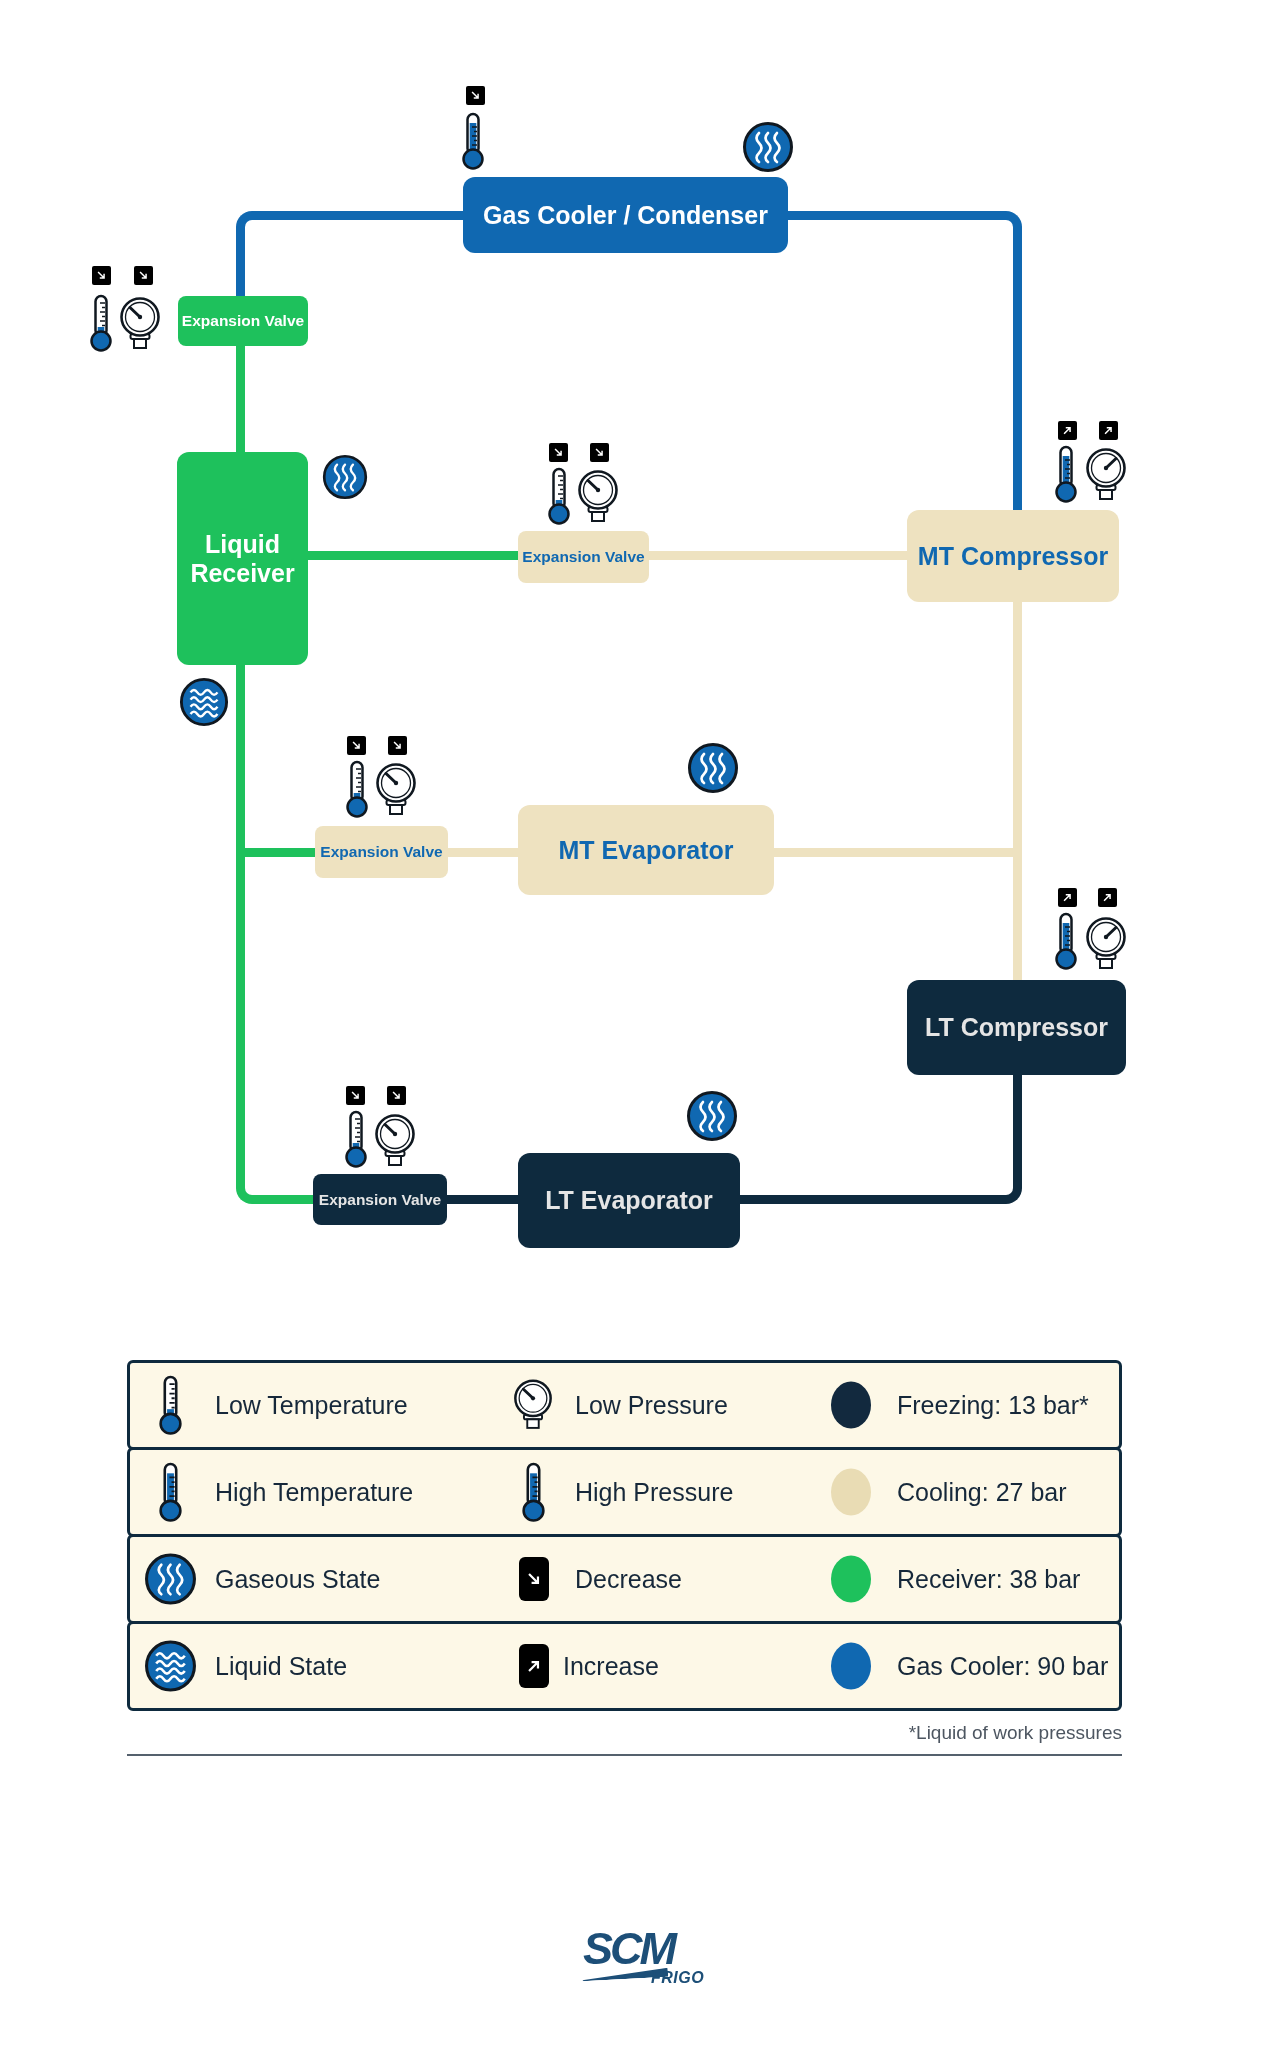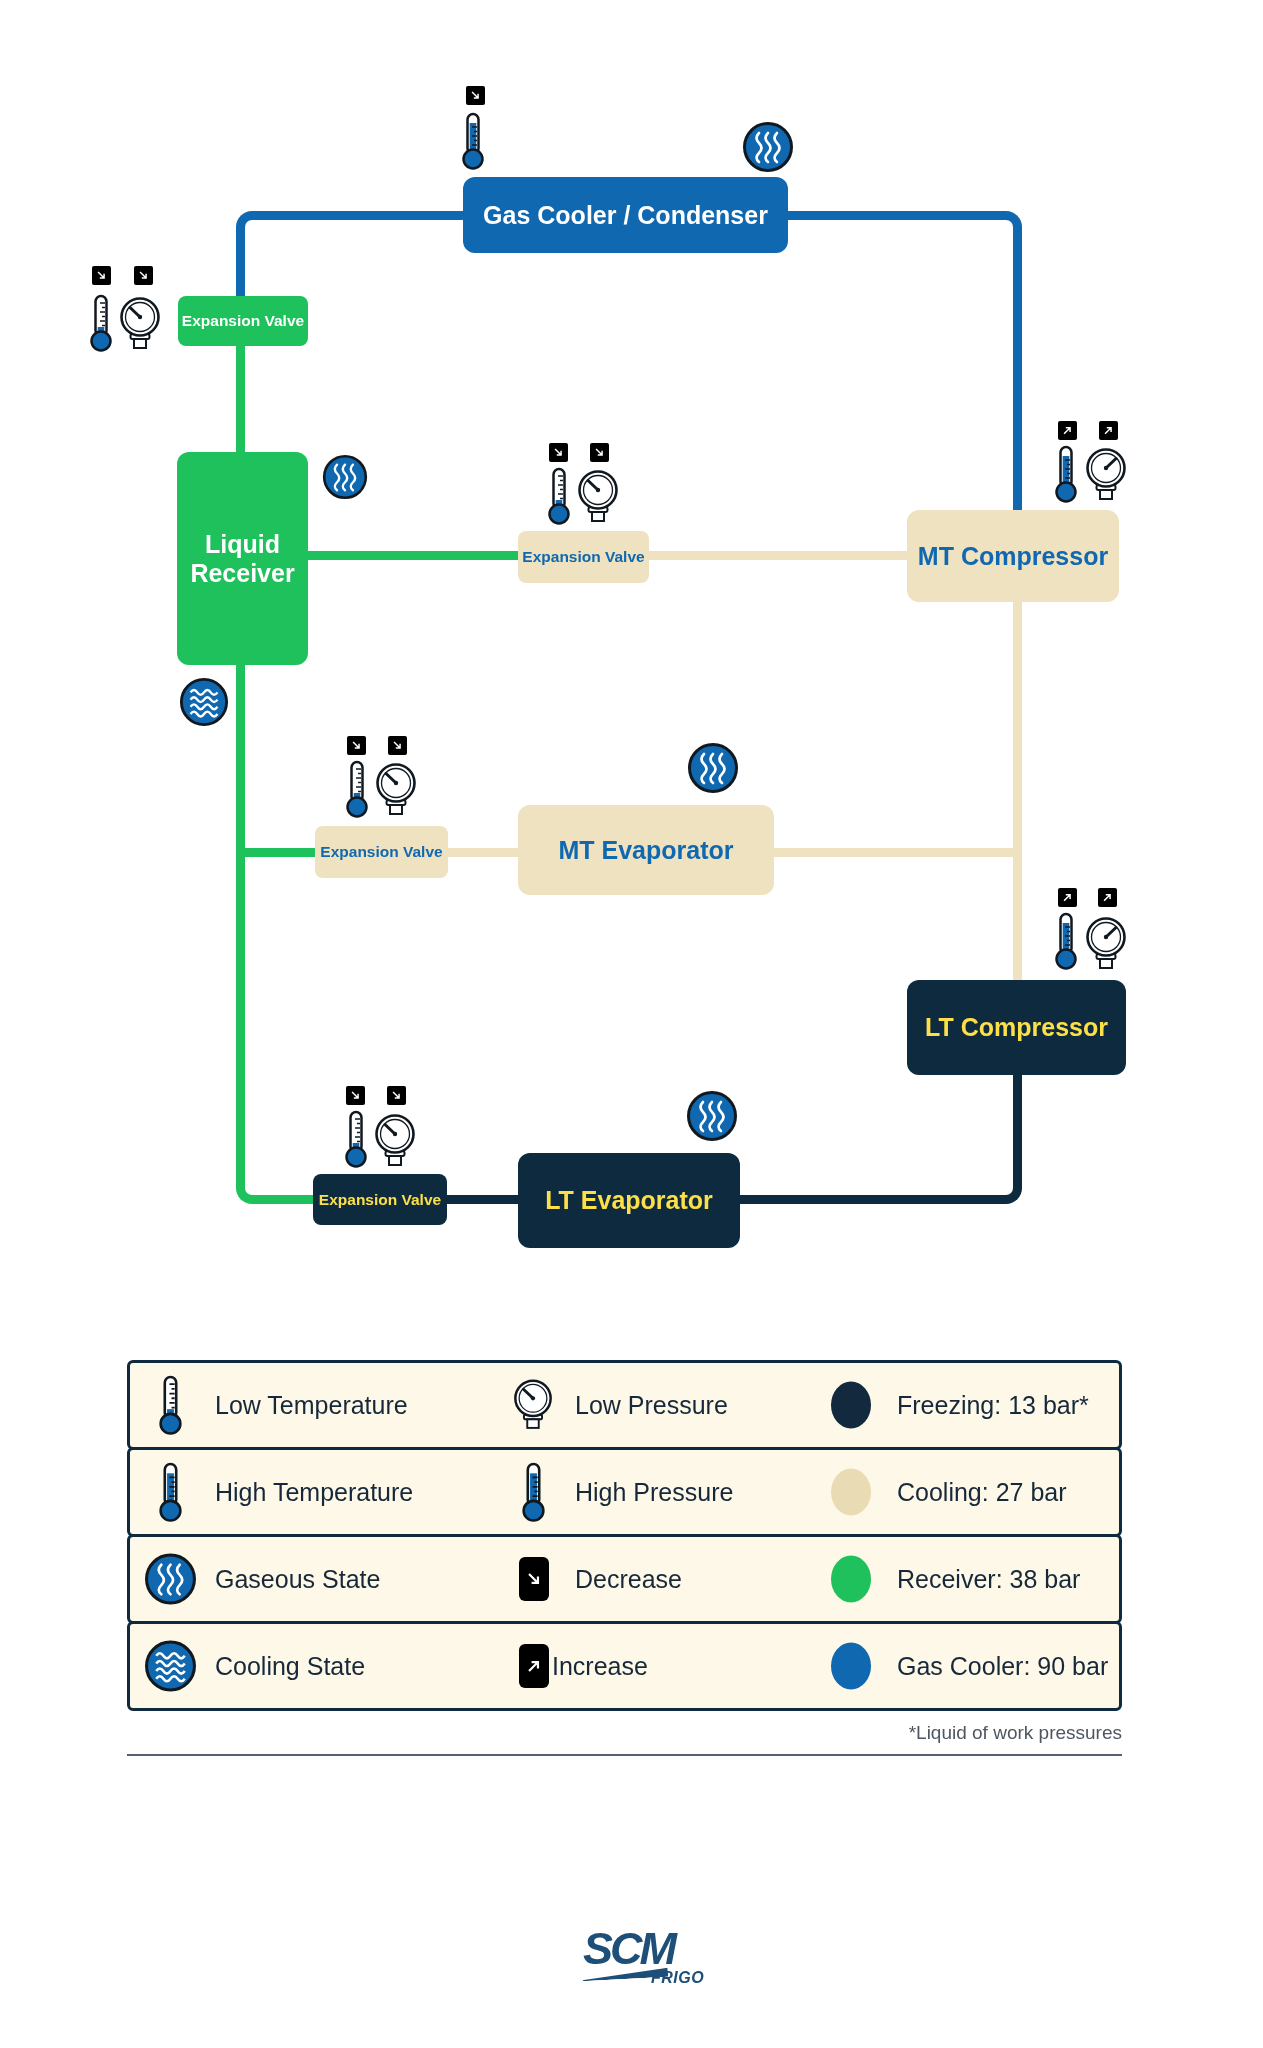--- a/index.html
+++ b/index.html
@@ -7,21 +7,21 @@
           font-family:"Liberation Sans",sans-serif;}
   .pipe{position:absolute;}
   .elbow{position:absolute;box-sizing:border-box;background:transparent;}
   .node{position:absolute;display:flex;align-items:center;justify-content:center;text-align:center;
         font-weight:bold;border-radius:12px;line-height:1.15;}
   .node.big{font-size:25px;}
   .node.small{font-size:15.5px;border-radius:8px;}
   .bg-blue{background:#1068b1;color:#fff;}
   .bg-green{background:#1ec15c;color:#fff;}
   .bg-tan{background:#eee2c0;color:#1068b1;}
-  .bg-navy{background:#0e2a3e;color:#fde047;}
+  .bg-navy{background:#0e2a3e;color:#e5e5e5;}
   .ic{position:absolute;}
   .tile{position:absolute;background:#000;border-radius:2px;display:flex;align-items:center;justify-content:center;}
   .tile svg{width:78%;height:78%;}
   
   .lrow{position:absolute;left:127px;width:995px;height:90px;background:#fdf8e7;
         border:3px solid #0e2a3e;border-radius:6px;box-sizing:border-box;}
   .lcell{position:absolute;top:50%;transform:translateY(-50%);}
   .llabel{position:absolute;top:50%;transform:translateY(-50%);font-size:25px;color:#16283a;white-space:nowrap;}
   .ltile{position:absolute;top:50%;transform:translateY(-50%);width:30px;height:44px;background:#000;
          border-radius:6px;display:flex;align-items:center;justify-content:center;}
@@ -300,27 +300,27 @@
         </svg>
       </span>
     <span class="llabel" style="left:445px;">Decrease</span>
     <span class="swatch" style="left: 701px; background: rgb(30, 193, 92);"></span>
     <span class="llabel" style="left:767px;">Receiver: 38 bar</span>
   </div>
   <div class="lrow" style="top:1621px;">
     <svg class="lcell" style="left:14px;width:53px;height:53px;">
         <use href="#state-liquid"></use>
       </svg>
-    <span class="llabel" style="left:85px;">Cooling State</span>
+    <span class="llabel" style="left:85px;">Liquid State</span>
     <span class="ltile" style="left:389px;">
       <svg>
           <use href="#arrow-inc"></use>
         </svg>
       </span>
-    <span class="llabel" style="left:422px;">Increase</span>
+    <span class="llabel" style="left:433px;">Increase</span>
     <span class="swatch" style="left: 701px; background: rgb(16, 104, 177);"></span>
     <span class="llabel" style="left:767px;">Gas Cooler: 90 bar</span>
   </div>
 
   <div class="footnote">*Liquid of work pressures</div>
   <div class="rule"></div>
 
   <div class="logo">
     <span class="logo-scm">SCM</span>
     <span class="logo-swoosh"></span>

